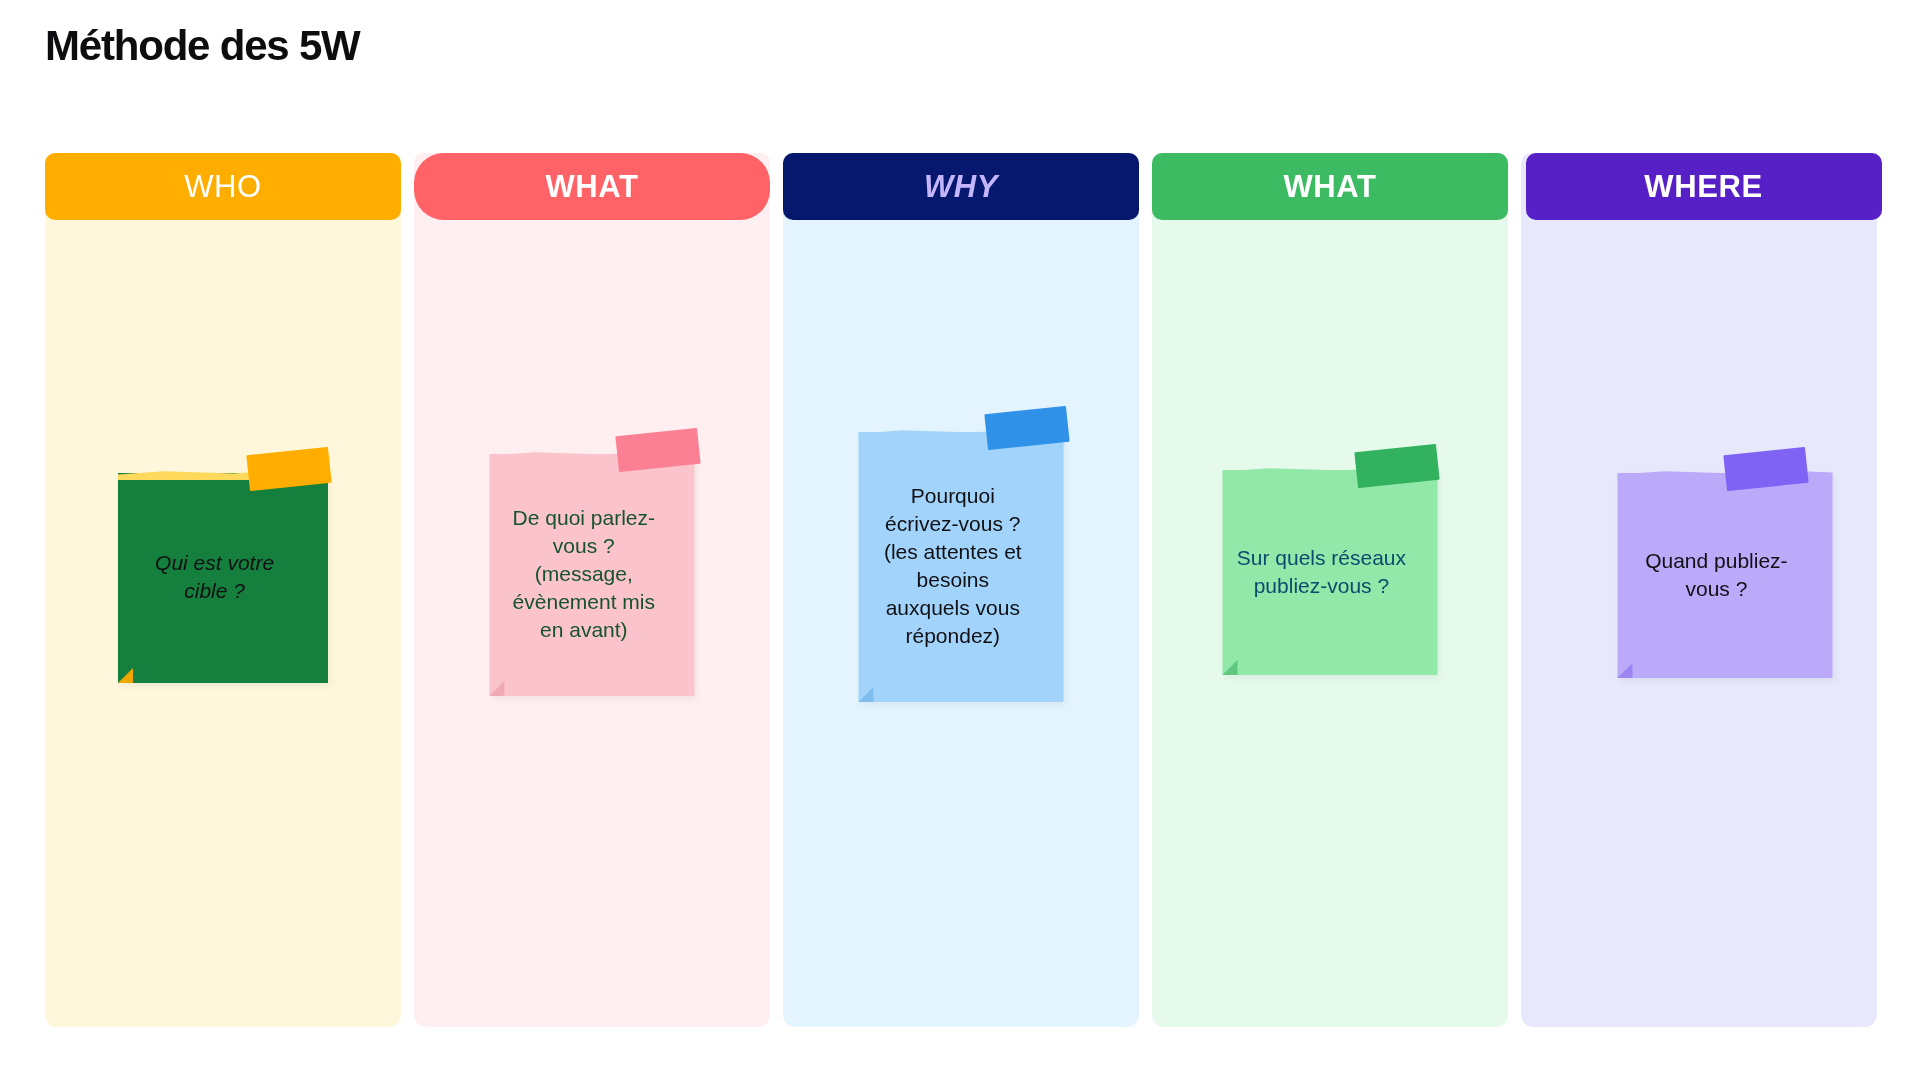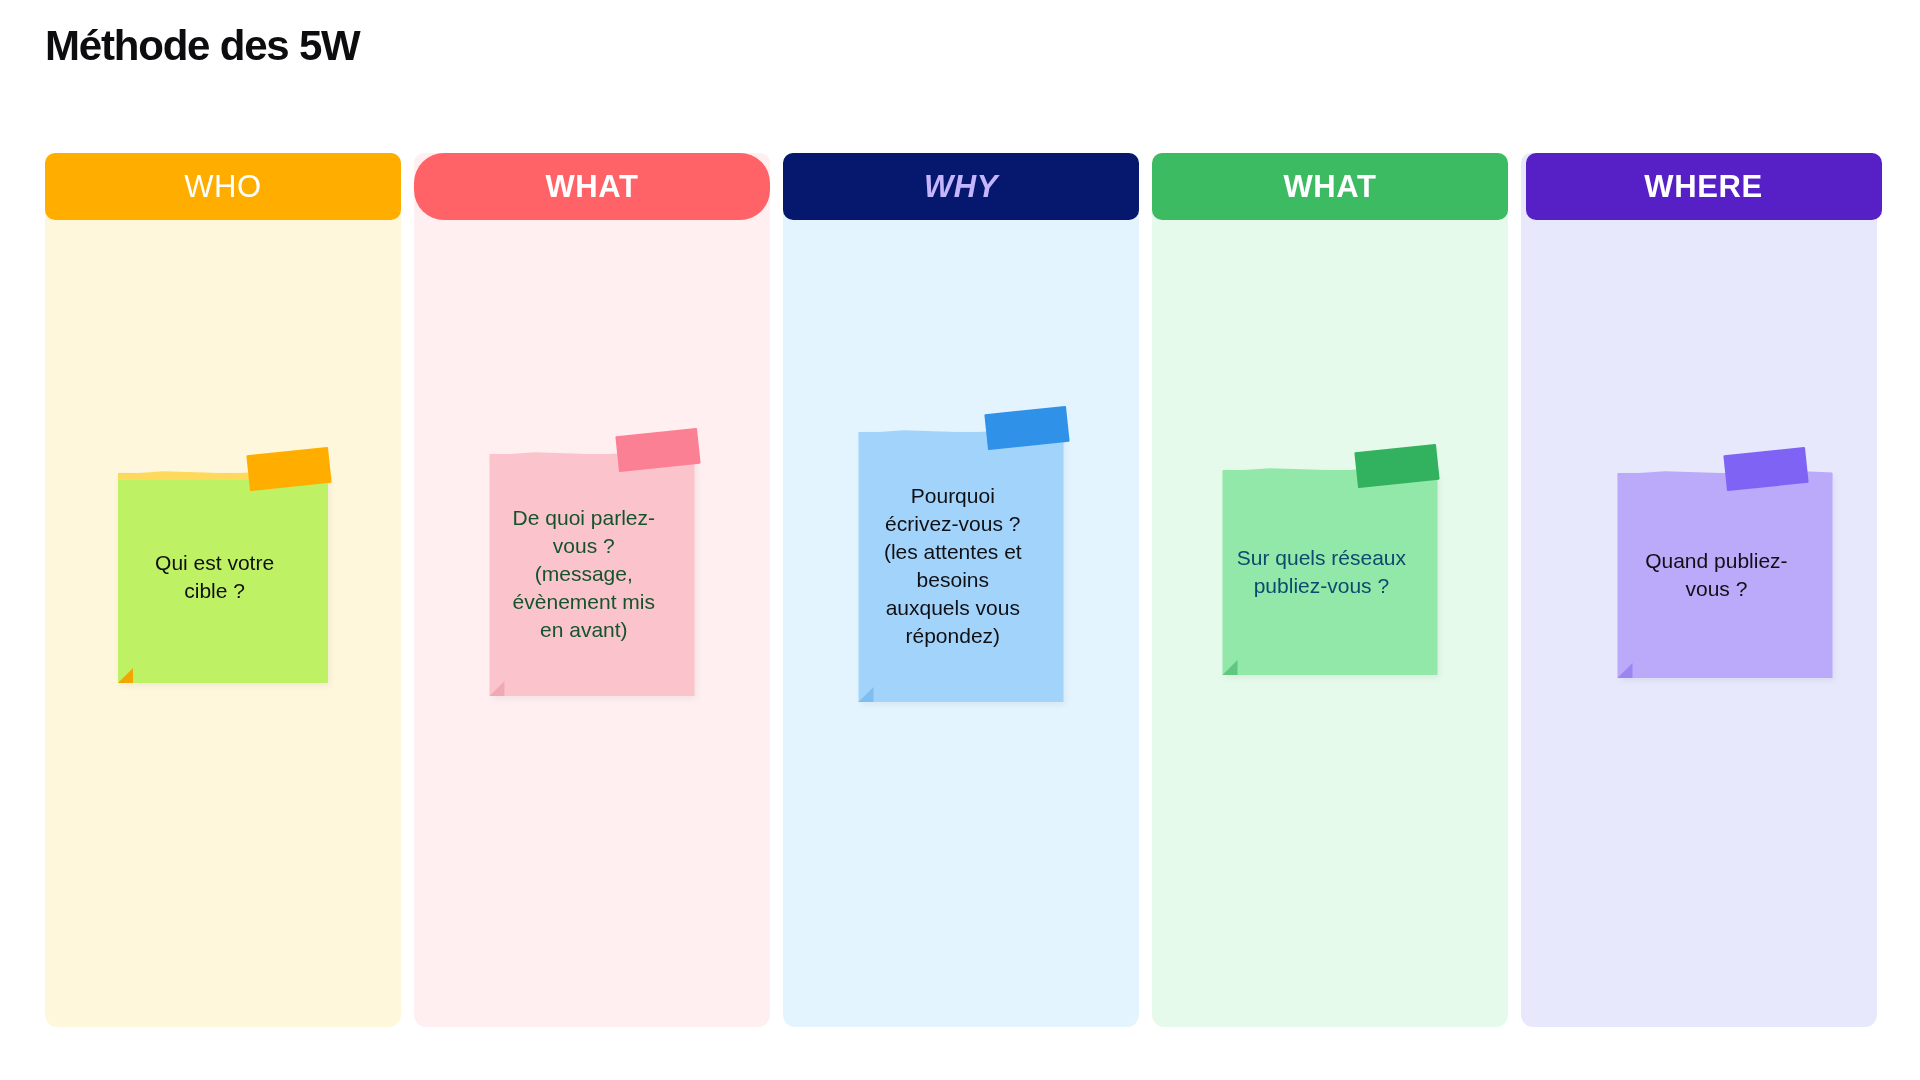--- a/index.html
+++ b/index.html
@@ -122,21 +122,21 @@
 
 <div id="page">
 
   <h1 id="page-title">Méthode des 5W</h1>
 
   <div id="board">
       <div class="column">
         <div class="col-body" style="background: rgb(254, 247, 220);"></div>
         <div class="col-header w-light" style="background: rgb(255, 174, 0); color: rgb(255, 255, 255);">WHO</div>
         <div class="note-area">
-          <div class="note" style="background: #bef264; width: 210px; height: 210px; top: 253px;">
+          <div class="note" style="background: #15803d; width: 210px; height: 210px; top: 253px; font-style: italic;">
             <div class="note-top" style="background: rgb(255, 217, 91); clip-path: polygon(0% 55%, 22% 28%, 55% 45%, 78% 20%, 100% 38%, 100% 100%, 0% 100%);"></div>
             <div class="note-text" style="color: rgb(16, 16, 20);">Qui est votre
 cible ?</div>
             <div class="fold" style="border-bottom: 15px solid rgb(242, 166, 0);"></div>
           </div>
           <div class="tape" style="background: rgb(255, 174, 0); left: calc(50% + 25px); top: 231px;"></div>
         </div>
       </div>
       <div class="column">
         <div class="col-body" style="background: rgb(255, 239, 240);"></div>

